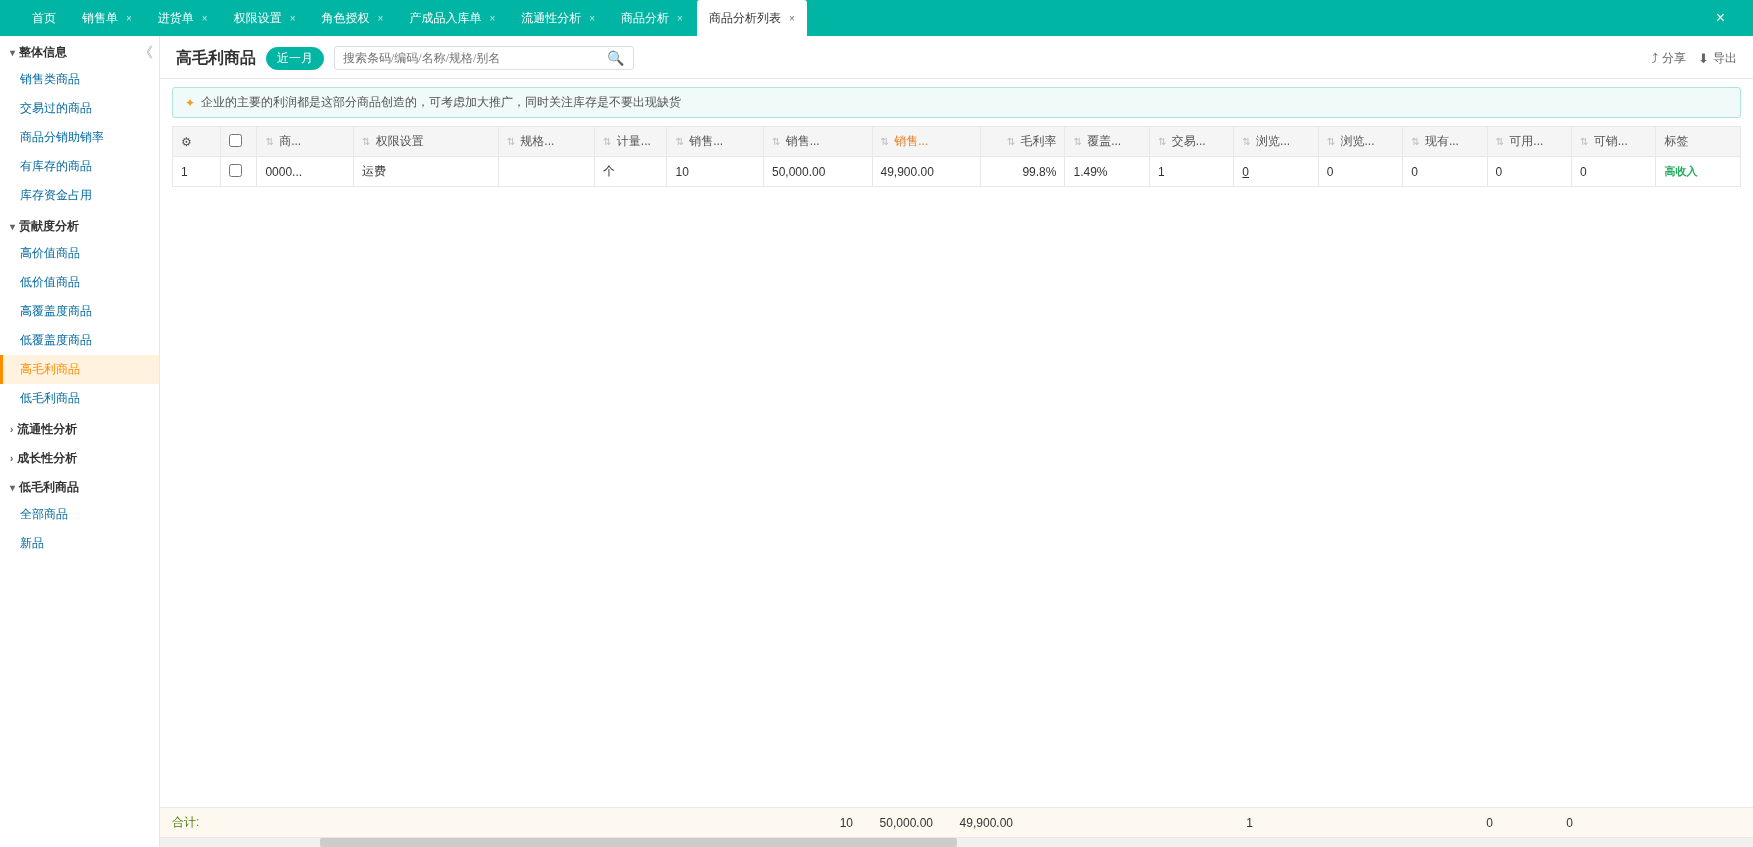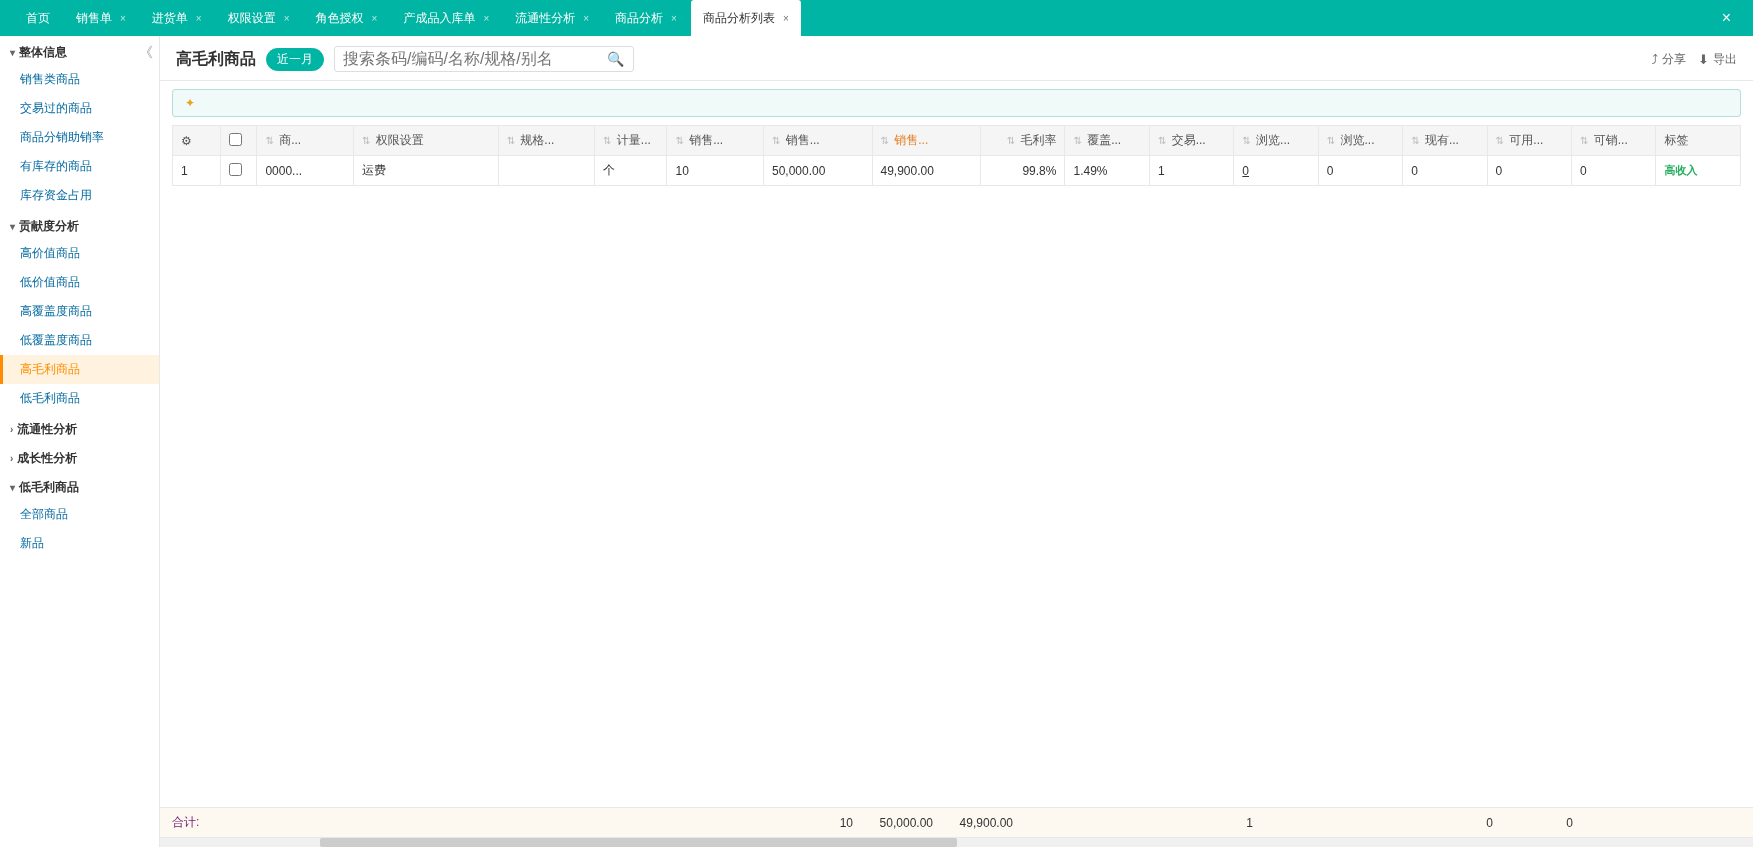--- a/index.html
+++ b/index.html
@@ -4,21 +4,21 @@
   <style>
     * { box-sizing: border-box; margin: 0; padding: 0; font-family: 'Microsoft YaHei', Arial, sans-serif; font-size: 12px; }
     body { background: #f5f5f5; overflow: hidden; width: 1753px; height: 847px; }
 
     
     .top-nav {
       display: flex;
       align-items: center;
       background: #00b5a3;
       height: 36px;
-      padding: 0 14px;
+      padding: 0 20px;
       gap: 2px;
     }
     .nav-item {
       color: #fff;
       padding: 4px 12px;
       cursor: pointer;
       border-radius: 3px 3px 0 0;
       display: flex;
       align-items: center;
       gap: 4px;
@@ -113,23 +113,24 @@
       padding: 3px 8px;
       gap: 4px;
       color: #999;
       flex: 1;
       max-width: 300px;
     }
     .search-box input {
       border: none;
       outline: none;
       color: #666;
-      font-size: 16px;
+      font-size: 12px;
       width: 100%;
       background: transparent;
+      font-family: Liberation Serif, serif;
     }
     .header-actions {
       margin-left: auto;
       display: flex;
       gap: 12px;
       align-items: center;
     }
     .action-btn {
       display: flex;
       align-items: center;
@@ -198,21 +199,21 @@
 
     
     .table-footer {
       border-top: 1px solid #e8e8e8;
       padding: 6px 12px;
       display: flex;
       align-items: center;
       background: #fdf9f0;
       gap: 0;
     }
-    .footer-label { color: #701a75; padding-right: 20px; }
+    .footer-label { color: #4d7c0f; padding-right: 20px; }
     .footer-cell {
       padding: 0 8px;
       min-width: 80px;
       color: #333;
       text-align: right;
     }
 
     
     .bottom-scroll {
       height: 10px;
@@ -343,20 +344,21 @@
         </div>
         <div class="action-btn">
           <span style="font-size:13px;">⬇</span>
           <span>导出</span>
         </div>
       </div>
     </div>
 
     <div class="info-bar">
       <span class="info-icon">✦</span>
+      <span>企业的主要的利润都是这部分商品创造的，可考虑加大推广，同时关注库存是不要出现缺货</span>
     </div>
 
     <div class="table-wrapper">
       <table>
         <thead>
           <tr>
             <th class="col-num">
               <span>⚙</span>
             </th>
             <th class="col-check">

